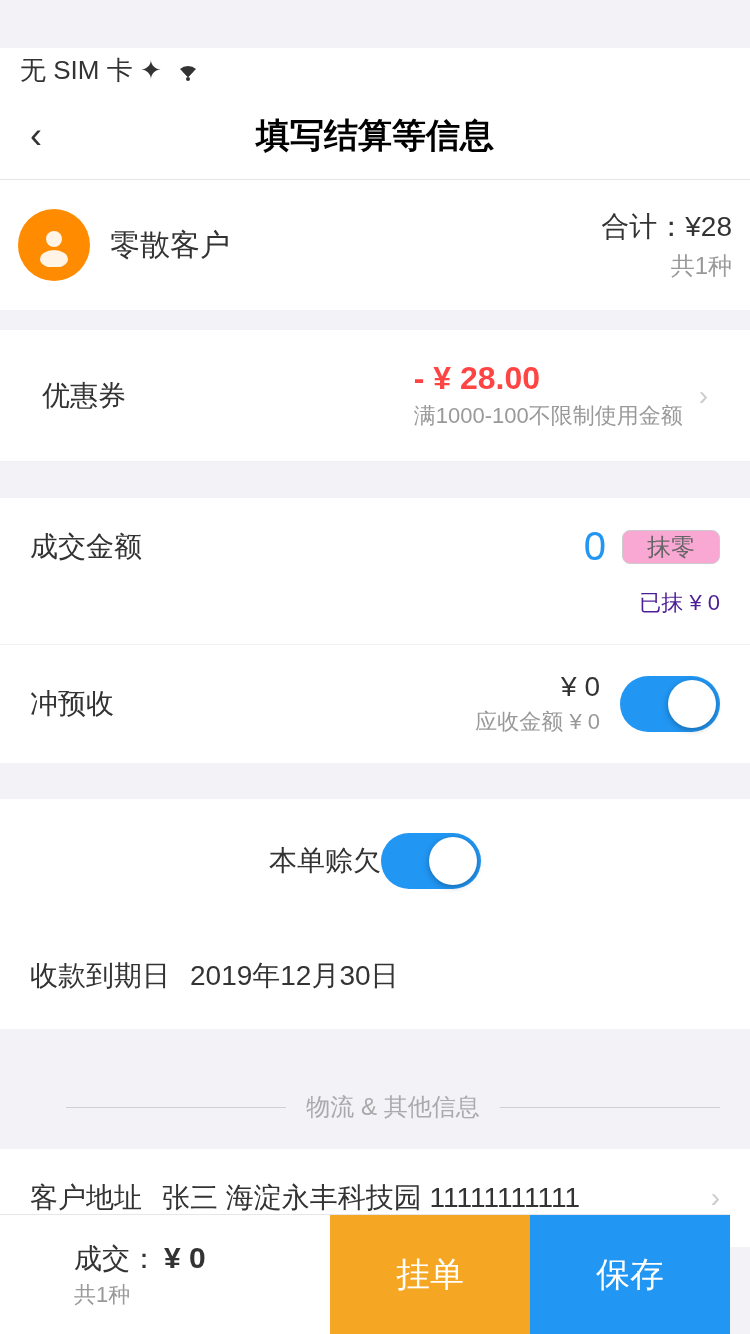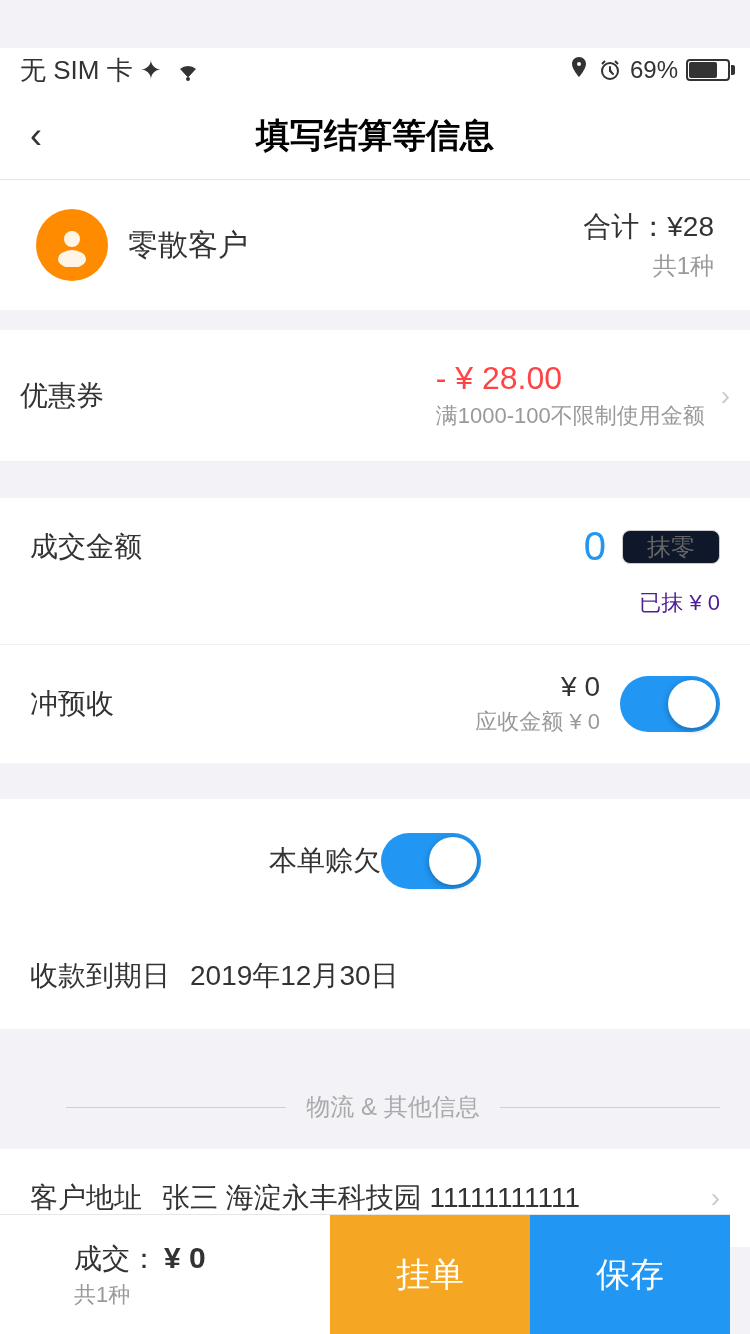--- a/index.html
+++ b/index.html
@@ -73,21 +73,21 @@
     .card-section {
       background: #fff;
       margin-bottom: 20px;
     }
 
     
     .customer-row {
       display: flex;
       align-items: center;
       justify-content: space-between;
-      padding: 28px 36px;
+      padding: 28px 18px;
       background: #fff;
     }
     .customer-left {
       display: flex;
       align-items: center;
       gap: 20px;
     }
     .customer-avatar {
       width: 72px; height: 72px;
       background: #ff8c00;
@@ -116,37 +116,37 @@
     .divider {
       height: 16px;
       background: #f2f2f7;
     }
 
     
     .row-item {
       display: flex;
       align-items: center;
       justify-content: space-between;
-      padding: 30px 20px;
+      padding: 30px 42px;
       background: #fff;
       border-bottom: 1px solid #f0f0f0;
     }
     .row-label {
       font-size: 28px;
       color: #333;
     }
     .row-right {
       display: flex;
       align-items: center;
       gap: 16px;
     }
     .coupon-amount {
       font-size: 32px;
       color: #ff4444;
-      font-weight: 400;
+      font-weight: 700;
     }
     .coupon-desc {
       font-size: 22px;
       color: #999;
       text-align: right;
       margin-top: 4px;
     }
     .chevron-icon {
       color: #ccc;
       font-size: 28px;
@@ -167,21 +167,21 @@
       font-size: 40px;
       color: #2196f3;
       font-weight: 500;
     }
     .round-btn {
       border: 1.5px solid #ccc;
       border-radius: 8px;
       padding: 0 24px;
       font-size: 24px;
       color: #666;
-      background: #0f172a;
+      background: #f9a8d4;
       cursor: pointer;
     }
     .amount-sub {
       font-size: 22px;
       color: #4c1d95;
       margin-top: 19px;
       text-align: right;
     }
 
     
@@ -363,34 +363,20 @@
 
 <div class="status-bar">
   <div class="status-left">
     <span>无 SIM 卡 ✦</span>
     <svg width="32" height="22" viewBox="0 0 32 22" fill="none">
       <path d="M16 18l3-3a4.2 4.2 0 00-6 0z" fill="#333"></path>
       <path d="M16 18l5.5-5.5a7.8 7.8 0 00-11 0z" fill="#333"></path>
       <path d="M16 18l8-8a12 12 0 00-16 0z" fill="#333"></path>
       <circle cx="16" cy="20" r="2" fill="#333"></circle>
     </svg>
-  </div>
-  <div class="status-right">
-    <svg width="22" height="26" viewBox="0 0 22 26" fill="#333">
-      <path d="M11 0C7 0 4 3 4 7c0 5 7 13 7 13s7-8 7-13c0-4-3-7-7-7zm0 9a2 2 0 110-4 2 2 0 010 4z"></path>
-    </svg>
-    <svg width="24" height="24" viewBox="0 0 24 24" fill="#333">
-      <circle cx="12" cy="13" r="8" stroke="#333" stroke-width="2" fill="none"></circle>
-      <path d="M12 9v4l3 3" stroke="#333" stroke-width="2" stroke-linecap="round"></path>
-      <path d="M4 6l3-3M20 6l-3-3" stroke="#333" stroke-width="2"></path>
-    </svg>
-    <span>69%</span>
-    <div class="battery-icon">
-      <div class="battery-fill"></div>
-    </div>
   </div>
 </div>
 
 <div class="nav-bar">
   <span class="nav-back">‹</span>
   <span class="nav-title">填写结算等信息</span>
 </div>
 
 <div class="content">
 

